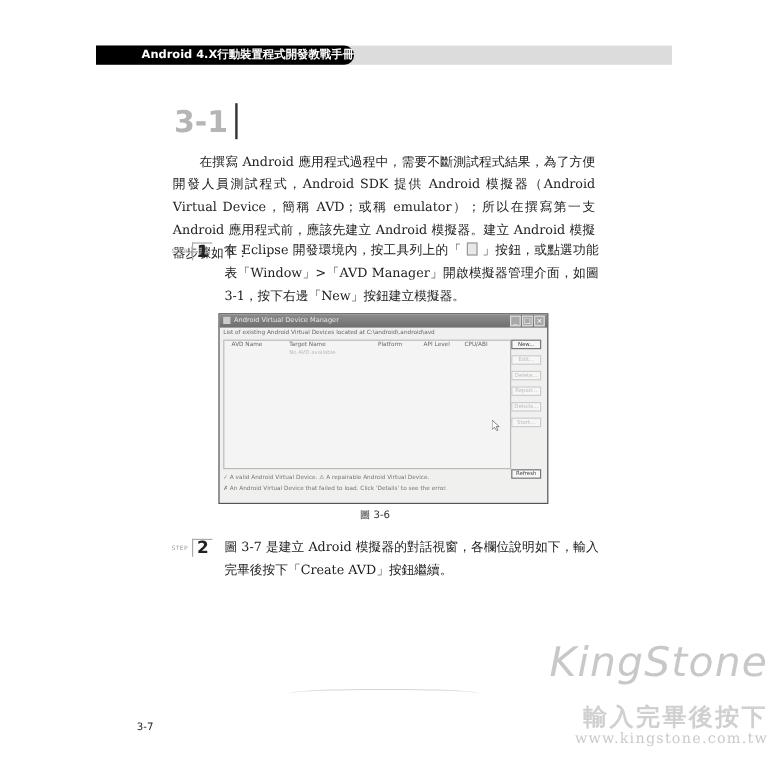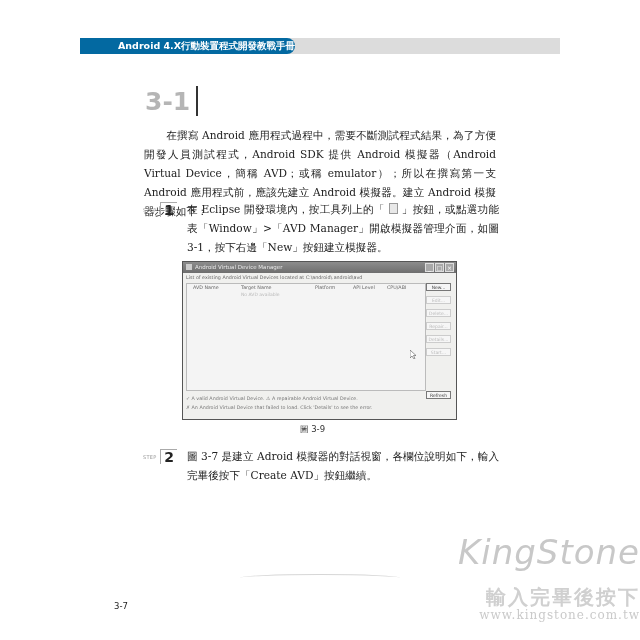--- a/index.html
+++ b/index.html
@@ -1,21 +1,21 @@
 <!DOCTYPE html>
 <html><head>
 <meta charset="utf-8">
 <style>
   * { box-sizing: border-box; margin: 0; padding: 0; }
   html, body { width: 640px; height: 640px; background: #ffffff; overflow: hidden; }
   body { position: relative; font-family: "DejaVu Serif", serif; color: #222; }
 
   
   .run-header { position: absolute; left: 80px; top: 38px; width: 480px; height: 16px; background: #dcdcdc; }
-  .run-header .pill { position: absolute; left: 0; top: 0; height: 16px; width: 215px; background: #0369a1; border-radius: 0 9px 9px 0; color: #fff; font-family: "DejaVu Sans", sans-serif; font-size: 9.5px; font-weight: bold; line-height: 16px; padding-left: 38px; white-space: nowrap; }
+  .run-header .pill { position: absolute; left: 0; top: 0; height: 16px; width: 215px; background: #000000; border-radius: 0 9px 9px 0; color: #fff; font-family: "DejaVu Sans", sans-serif; font-size: 9.5px; font-weight: bold; line-height: 16px; padding-left: 38px; white-space: nowrap; }
 
   
   .sec-title { position: absolute; left: 145px; top: 86px; height: 30px; display: flex; align-items: center; }
   .sec-num { font-family: "DejaVu Sans", sans-serif; font-weight: bold; font-size: 25px; color: #b5b5b5; letter-spacing: 0px; }
   .sec-bar { width: 2px; height: 30px; background: #333; margin: 0 6px 0 6px; }
   .sec-text { font-family: "DejaVu Sans", sans-serif; font-weight: bold; font-size: 15.5px; color: #111; }
 
   
   .para { position: absolute; left: 144px; top: 126px; width: 352px; font-size: 10.6px; line-height: 19px; text-align: justify; }
   .para .indent { display: inline-block; width: 22px; }
@@ -111,21 +111,21 @@
     <span class="dlg-btn gap">Details...</span>
     <span class="dlg-btn">Start...</span>
     <span class="dlg-btn refresh">Refresh</span>
   </div>
   <div class="dlg-legend">
     <div>✓ A valid Android Virtual Device.   ⚠ A repairable Android Virtual Device.</div>
     <div>✗ An Android Virtual Device that failed to load. Click 'Details' to see the error.</div>
   </div>
 </div>
 
-<div class="fig-cap">圖 3-9</div>
+<div class="fig-cap">圖 3-6</div>
 
 <div class="step" style="top:447px;">
   <div class="step-badge">
     <span class="lbl">STEP</span>
     <span class="num">2</span>
   </div>
   <div class="step-text">圖 3-7 是建立 Adroid 模擬器的對話視窗，各欄位說明如下，輸入完畢後按下「Create AVD」按鈕繼續。</div>
 </div>
 
 <div class="wm wm-logo">KingStone</div>

